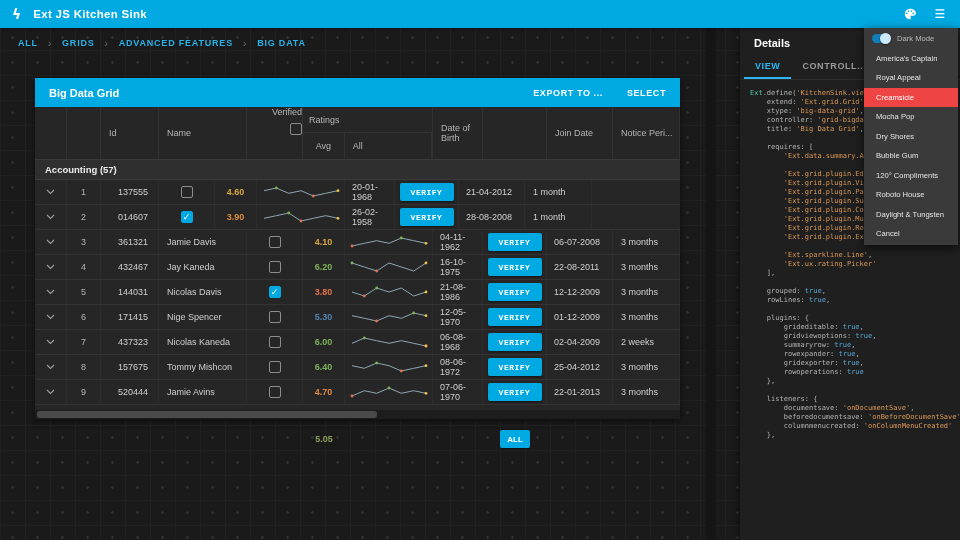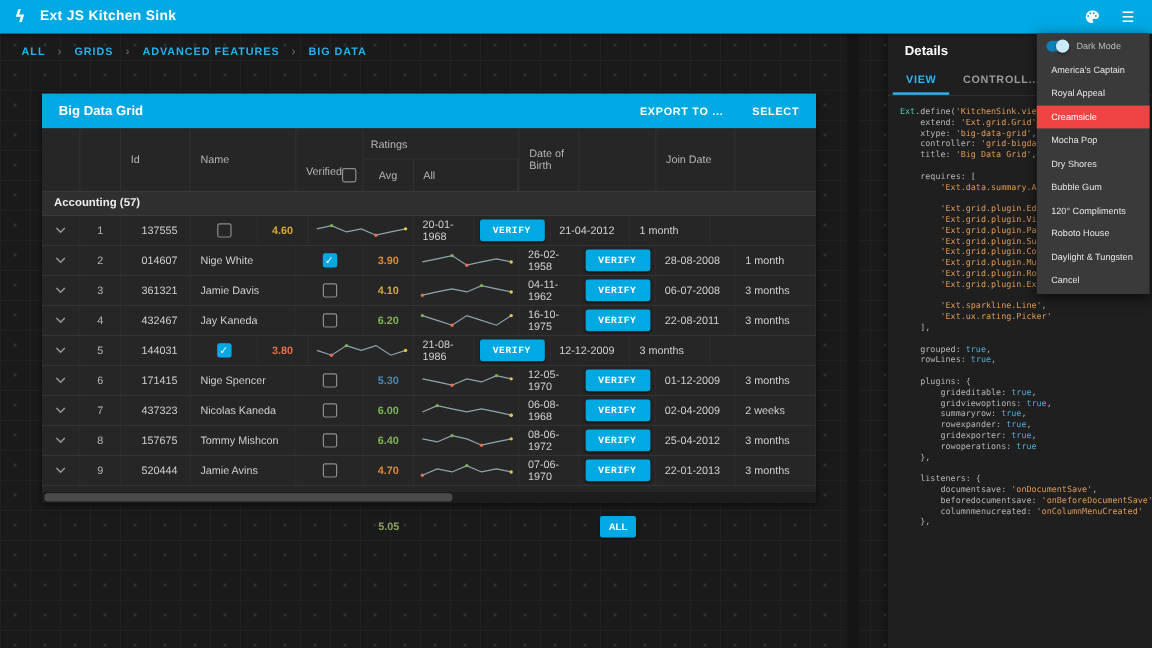--- a/index.html
+++ b/index.html
@@ -32,21 +32,21 @@
   .gridpanel{position:absolute;left:35px;top:78px;width:645px}
   .gridbody{background:#262626;box-shadow:0 2px 6px rgba(0,0,0,.55)}
   .gtitle{height:29px;background:var(--accent);display:flex;align-items:center;padding:0 14px}
   .gtitle .t{font-size:11px;font-weight:bold;color:#fff}
   .gtitle .btns{margin-left:auto;display:flex;gap:24px}
   .gbtn{font-size:9px;font-weight:bold;color:#fff;letter-spacing:.6px;background:none;border:none;font-family:inherit;cursor:pointer}
 
   .ghead{display:flex;height:53px;background:#262626;border-bottom:1px solid #3a3a3a;font-size:9px;color:#b5b5b5}
   .hc{display:flex;align-items:center;border-right:1px solid rgba(255,255,255,.05);overflow:hidden}
   .hl-left{padding-left:8px}
-  .hc-ver{flex-direction:row;align-items:center;padding-top:19px}
+  .hc-ver{flex-direction:column;align-items:flex-end;padding-top:0}
   .hc-ver .vlab{padding-left:8px}
   .hc-ver .vcb{display:flex;justify-content:center;margin-top:6px}
   .hgroup{width:130px;display:flex;flex-direction:column;border-right:1px solid rgba(255,255,255,.05)}
   .hgl{height:27px;display:flex;align-items:center;padding-left:6px;border-bottom:1px solid rgba(255,255,255,.06)}
   .hsub{display:flex;height:26px}
   .hsub .hc{height:26px}
   .hc-center{justify-content:center}
 
   .c-exp{width:32px}.c-num{width:34px}.c-id{width:58px}.c-name{width:88px}.c-ver{width:56px}
   .c-avg{width:42px}.c-all{width:88px}.c-dob{width:50px}.c-vfy{width:64px}.c-join{width:66px}.c-not{width:67px}
@@ -156,20 +156,21 @@
       <div class="hgroup">
         <div class="hgl">Ratings</div>
         <div class="hsub">
           <div class="hc c-avg hc-center">Avg</div>
           <div class="hc c-all hl-left">All</div>
         </div>
       </div>
       <div class="hc c-dob hl-left">Date of Birth</div>
       <div class="hc c-vfy"></div>
       <div class="hc c-join hl-left">Join Date</div>
+      <div class="hc c-not hl-left">Notice Peri...</div>
     </div>
 
     <div class="ggroup">Accounting (57)</div>
 
     <div id="grid-rows">
   <div class="grow">
     <div class="cell c-exp">
             <svg width="9" height="6" viewBox="0 0 9 6">
               <path d="M1 1l3.5 3.5L8 1" stroke="#9a9a9a" stroke-width="1.2" fill="none"></path>
             </svg>
@@ -196,21 +197,20 @@
     <div class="cell c-not">1 month</div>
   </div>
   <div class="grow">
     <div class="cell c-exp">
             <svg width="9" height="6" viewBox="0 0 9 6">
               <path d="M1 1l3.5 3.5L8 1" stroke="#9a9a9a" stroke-width="1.2" fill="none"></path>
             </svg>
           </div>
     <div class="cell c-num">2</div>
     <div class="cell c-id">014607</div>
-    <div class="cell c-name">Nige White</div>
     <div class="cell c-ver">
             <span class="cb checked">✓</span>
           </div>
     <div class="cell c-avg" style="color:#de8a3b">3.90</div>
     <div class="cell c-all">
             <svg width="78" height="12">
               <polyline points="2.0,7.3 14.3,4.7 26.7,2.0 39.0,10.0 51.3,7.3 63.7,4.7 76.0,7.3" fill="none" stroke="#8fa6b2" stroke-width="1"></polyline>
               <circle cx="26.7" cy="2.0" r="1.4" fill="#7cb357"></circle>
               <circle cx="39.0" cy="10.0" r="1.4" fill="#e2734d"></circle>
               <circle cx="76.0" cy="7.3" r="1.4" fill="#e8c34a"></circle>
@@ -280,20 +280,21 @@
     <div class="cell c-not">3 months</div>
   </div>
   <div class="grow">
     <div class="cell c-exp">
             <svg width="9" height="6" viewBox="0 0 9 6">
               <path d="M1 1l3.5 3.5L8 1" stroke="#9a9a9a" stroke-width="1.2" fill="none"></path>
             </svg>
           </div>
     <div class="cell c-num">5</div>
     <div class="cell c-id">144031</div>
+    <div class="cell c-name">Nicolas Davis</div>
     <div class="cell c-ver">
             <span class="cb checked">✓</span>
           </div>
     <div class="cell c-avg" style="color:#e0714a">3.80</div>
     <div class="cell c-all">
             <svg width="78" height="12">
               <polyline points="2.0,6.0 14.3,10.0 26.7,2.0 39.0,6.0 51.3,2.0 63.7,10.0 76.0,6.0" fill="none" stroke="#8fa6b2" stroke-width="1"></polyline>
               <circle cx="26.7" cy="2.0" r="1.4" fill="#7cb357"></circle>
               <circle cx="14.3" cy="10.0" r="1.4" fill="#e2734d"></circle>
               <circle cx="76.0" cy="6.0" r="1.4" fill="#e8c34a"></circle>

